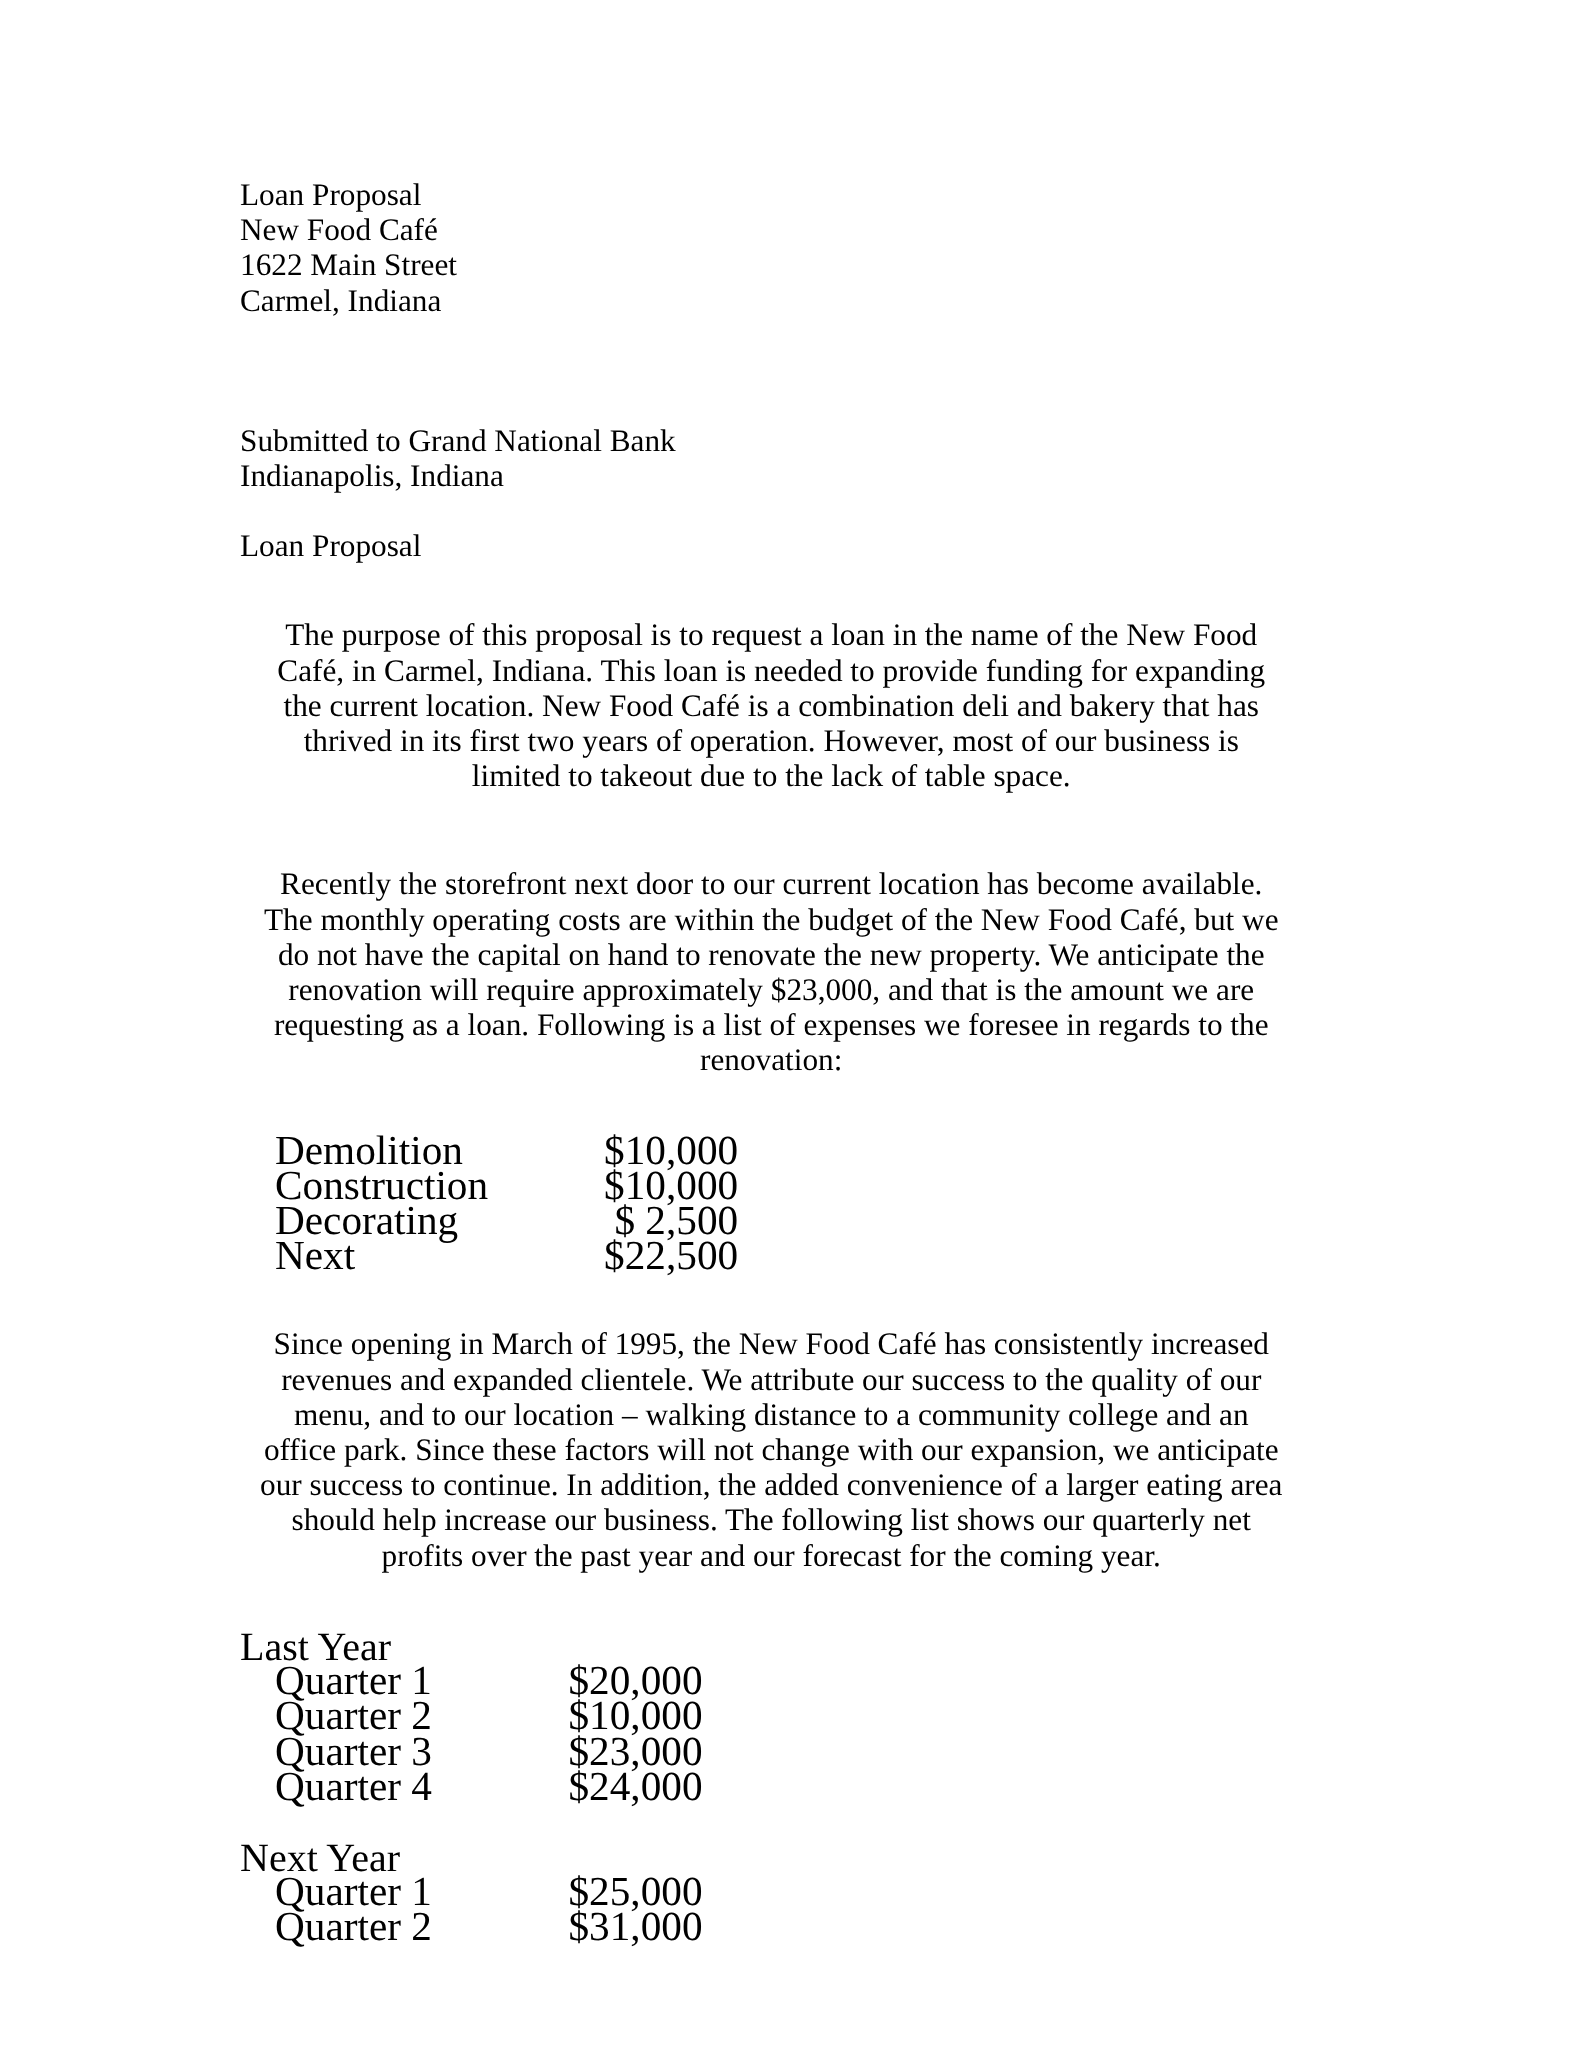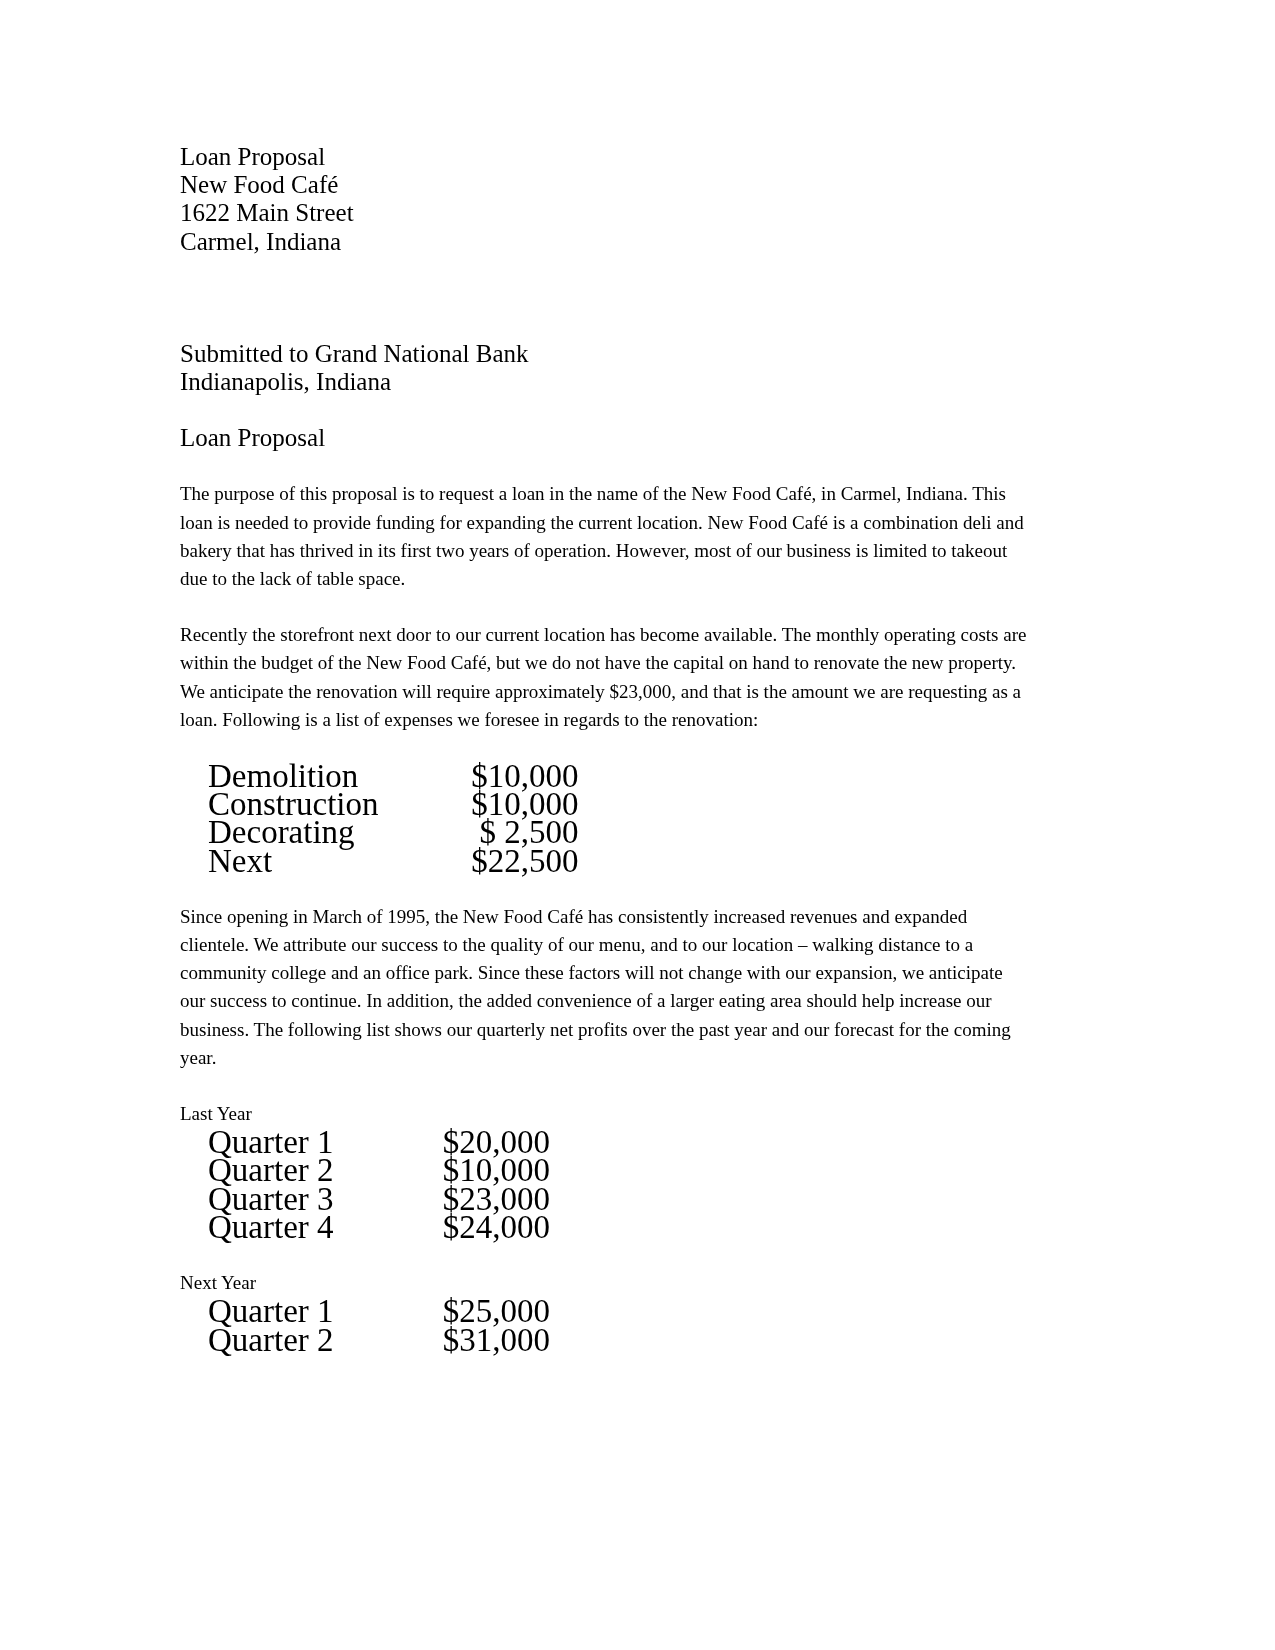--- a/index.html
+++ b/index.html
@@ -14,34 +14,34 @@
   .page {
     position: relative;
     width: 1275px;
     height: 1650px;
     background: #ffffff;
     overflow: hidden;
     box-sizing: border-box;
   }
   .doc-body {
     position: absolute;
-    left: 180px;
+    left: 192px;
     top: 143px;
     width: 850px;
   }
   .line {
     font-size: 25px;
     line-height: 28.2px;
     white-space: pre-wrap;
   }
   .para {
-    font-size: 19px;
+    font-size: 25px;
     line-height: 28.2px;
-    text-align: left;
-    margin: 0;
+    text-align: center;
+    margin: 15px;
   }
   .block {
     margin: 0;
   }
   .gap-xl { height: 56px; }
   .gap-lg { height: 28px; }
   .gap-md { height: 28px; }
 
   
   .kv-table {
@@ -57,21 +57,21 @@
   }
   .kv-label {
     width: 142px;
     padding-right: 0 !important;
   }
   .kv-value {
     width: 200px;
     text-align: right;
   }
   .list-heading {
-    font-size: 19px;
+    font-size: 32px;
     line-height: 28.2px;
   }
 </style>
 </head>
 <body>
 
 <div class="page">
   <div class="doc-body">
 
     <div class="block">

